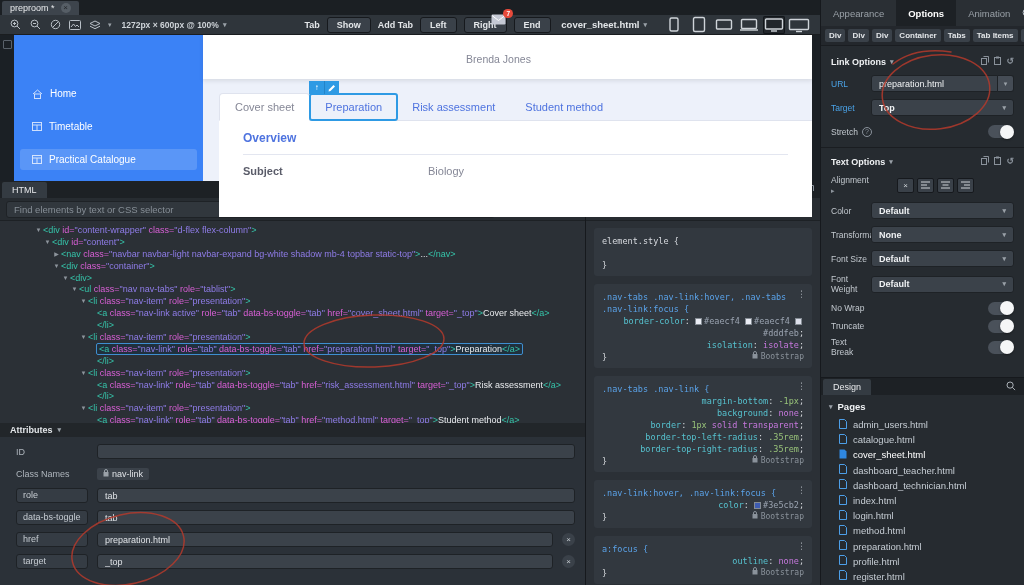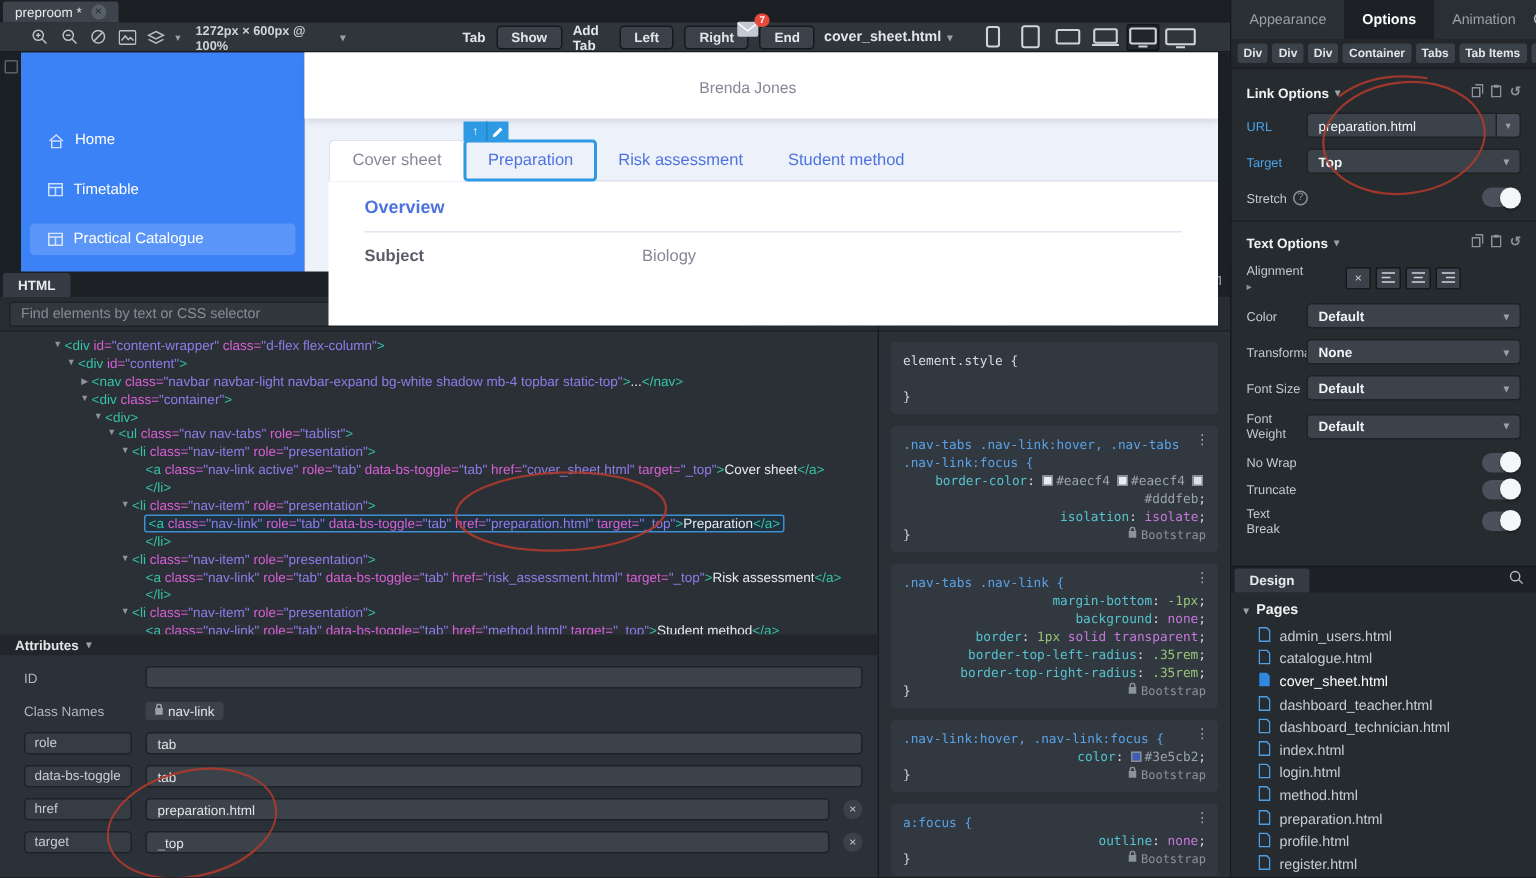--- a/index.html
+++ b/index.html
@@ -7,21 +7,21 @@
   body { font-family:"Liberation Sans", sans-serif; }
   .app { position:relative; width:1024px; height:585px; display:flex; background:#23272b; overflow:hidden; color:#d6d9dd; }
   .left-region { width:820px; display:flex; flex-direction:column; }
 
   
   .wintab-bar { height:15px; background:#1b1f23; display:flex; align-items:flex-end; }
   .wintab { height:14px; background:#3d444c; display:flex; align-items:center; gap:6px; padding:0 8px; font-size:9px; color:#e8eaec; border-radius:2px 2px 0 0; margin-left:2px; }
   .wintab-close { width:10px;height:10px; background:#565e66; color:#23272b; border-radius:50%; font-size:8px; line-height:10px; text-align:center; }
 
   
-  .toolbar { height:20px; background:#2f353b; display:flex; align-items:center; padding:0 20px; gap:6px; border-bottom:1px solid #1a1d20; }
+  .toolbar { height:20px; background:#2f353b; display:flex; align-items:center; padding:0 8px; gap:6px; border-bottom:1px solid #1a1d20; }
   .tb-icon { width:14px; height:14px; display:flex; align-items:center; justify-content:center; color:#b9c0c7; }
   .tb-icon svg { display:block; }
   .caret { font-size:7px; color:#9aa1a8; }
   .tb-dims { font-size:8.5px; font-weight:bold; color:#cfd4d9; margin-left:4px; display:flex; gap:4px; align-items:center;}
   .tb-actions { display:flex; align-items:center; gap:7px; margin-left:72px; }
   .tb-label { font-size:9px; font-weight:bold; color:#e3e6e9; }
   .tb-btn { font-size:9px; font-weight:bold; color:#e3e6e9; background:#3a4149; border:1px solid #16191d; border-radius:3px; padding:2px 9px; }
   .tb-page { display:flex; align-items:center; gap:4px; margin-left:auto; font-size:9.5px; font-weight:bold; color:#e3e6e9; }
   .tb-devices { display:flex; align-items:center; gap:3px; margin-left:10px; margin-right:2px; }
   .device { width:22px; height:18px; display:flex; align-items:center; justify-content:center; border-radius:2px; }
@@ -54,21 +54,21 @@
   .site-card { background:#fff; padding:10px 24px 40px; }
   .card-heading { color:#4e73df; font-size:12px; font-weight:bold; }
   .card-hr { height:1px; background:#e3e6f0; margin:9px 0 10px; }
   .card-row { display:flex; font-size:11px; }
   .card-row .cr-label { width:185px; color:#5a5c69; font-weight:bold; }
   .card-row .cr-value { color:#858796; }
 
   
   .bottom { flex:1; display:flex; min-height:0; }
   .panel-head { height:17px; background:#1d2125; display:flex; align-items:flex-end; }
-  .panel-tab { height:16px; background:#343b42; color:#e8eaec; font-size:9px; font-weight:bold; padding:0 10px; display:flex; align-items:center; border-radius:2px 2px 0 0; margin-left:2px; }
+  .panel-tab { height:16px; background:#343b42; color:#e8eaec; font-size:9px; font-weight:normal; padding:0 10px; display:flex; align-items:center; border-radius:2px 2px 0 0; margin-left:2px; }
   .html-panel { width:586px; display:flex; flex-direction:column; background:#2b3036; border-right:1px solid #16191d; }
   .search-row { height:23px; background:#272c31; display:flex; align-items:center; padding:2px 6px; gap:3px; border-bottom:1px solid #1d2125; }
   .search-input { flex:1; height:17px; background:#31373d; border:1px solid #1e2226; border-radius:3px; color:#c6ccd2; font-size:9.5px; padding:0 7px; font-family:"Liberation Sans",sans-serif; }
   .search-input::placeholder { color:#868e96; }
   .sr-btn { min-width:18px; height:16px; background:#3a4149; border:1px solid #16191d; border-radius:2px; color:#cfd4d9; font-size:8.5px; display:flex; align-items:center; justify-content:center; padding:0 3px; }
   .tree { flex:1; overflow:hidden; padding-top:3px; font-size:9px; }
   .trow { height:11.9px; display:flex; align-items:center; white-space:pre; }
   .arrow { width:9px; font-size:6px; color:#8d949c; text-align:center; flex:none; }
   .tk-t { color:#35c3a9; } .tk-a { color:#d95fd6; } .tk-v { color:#8f7ce8; } .tk-x { color:#e8eaed; }
   .linewrap.sel { outline:1px solid #3e8ed0; background:#20303d; border-radius:1px; padding:0 2px; }

